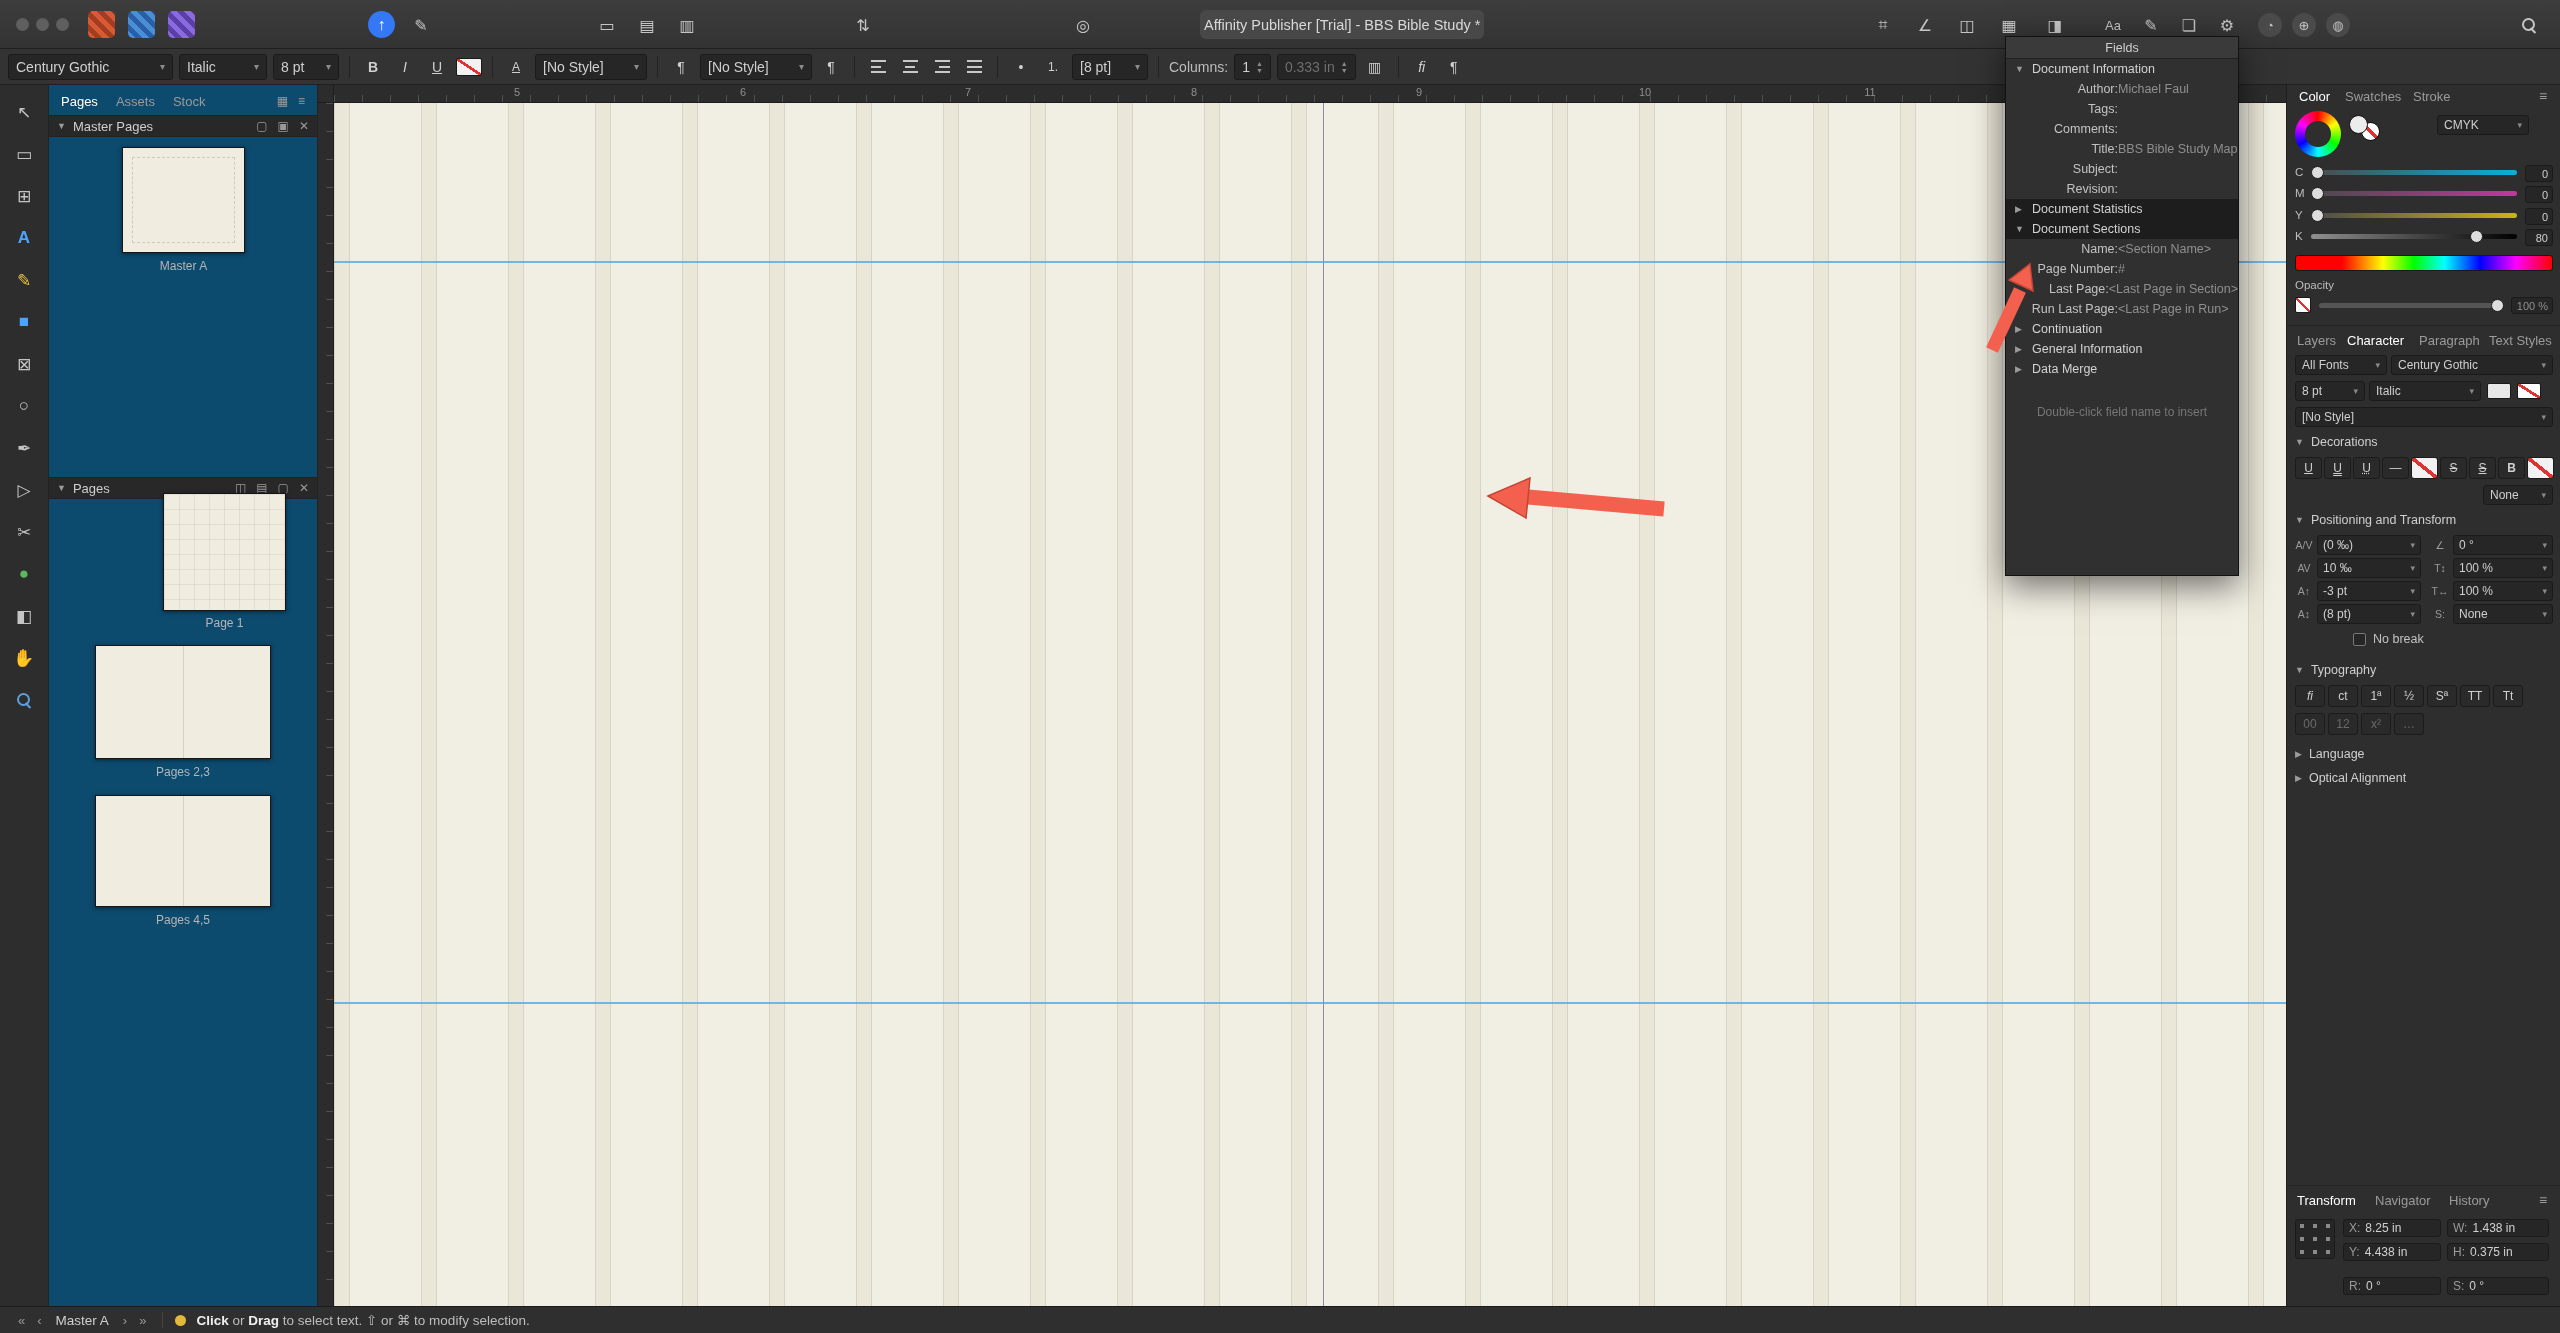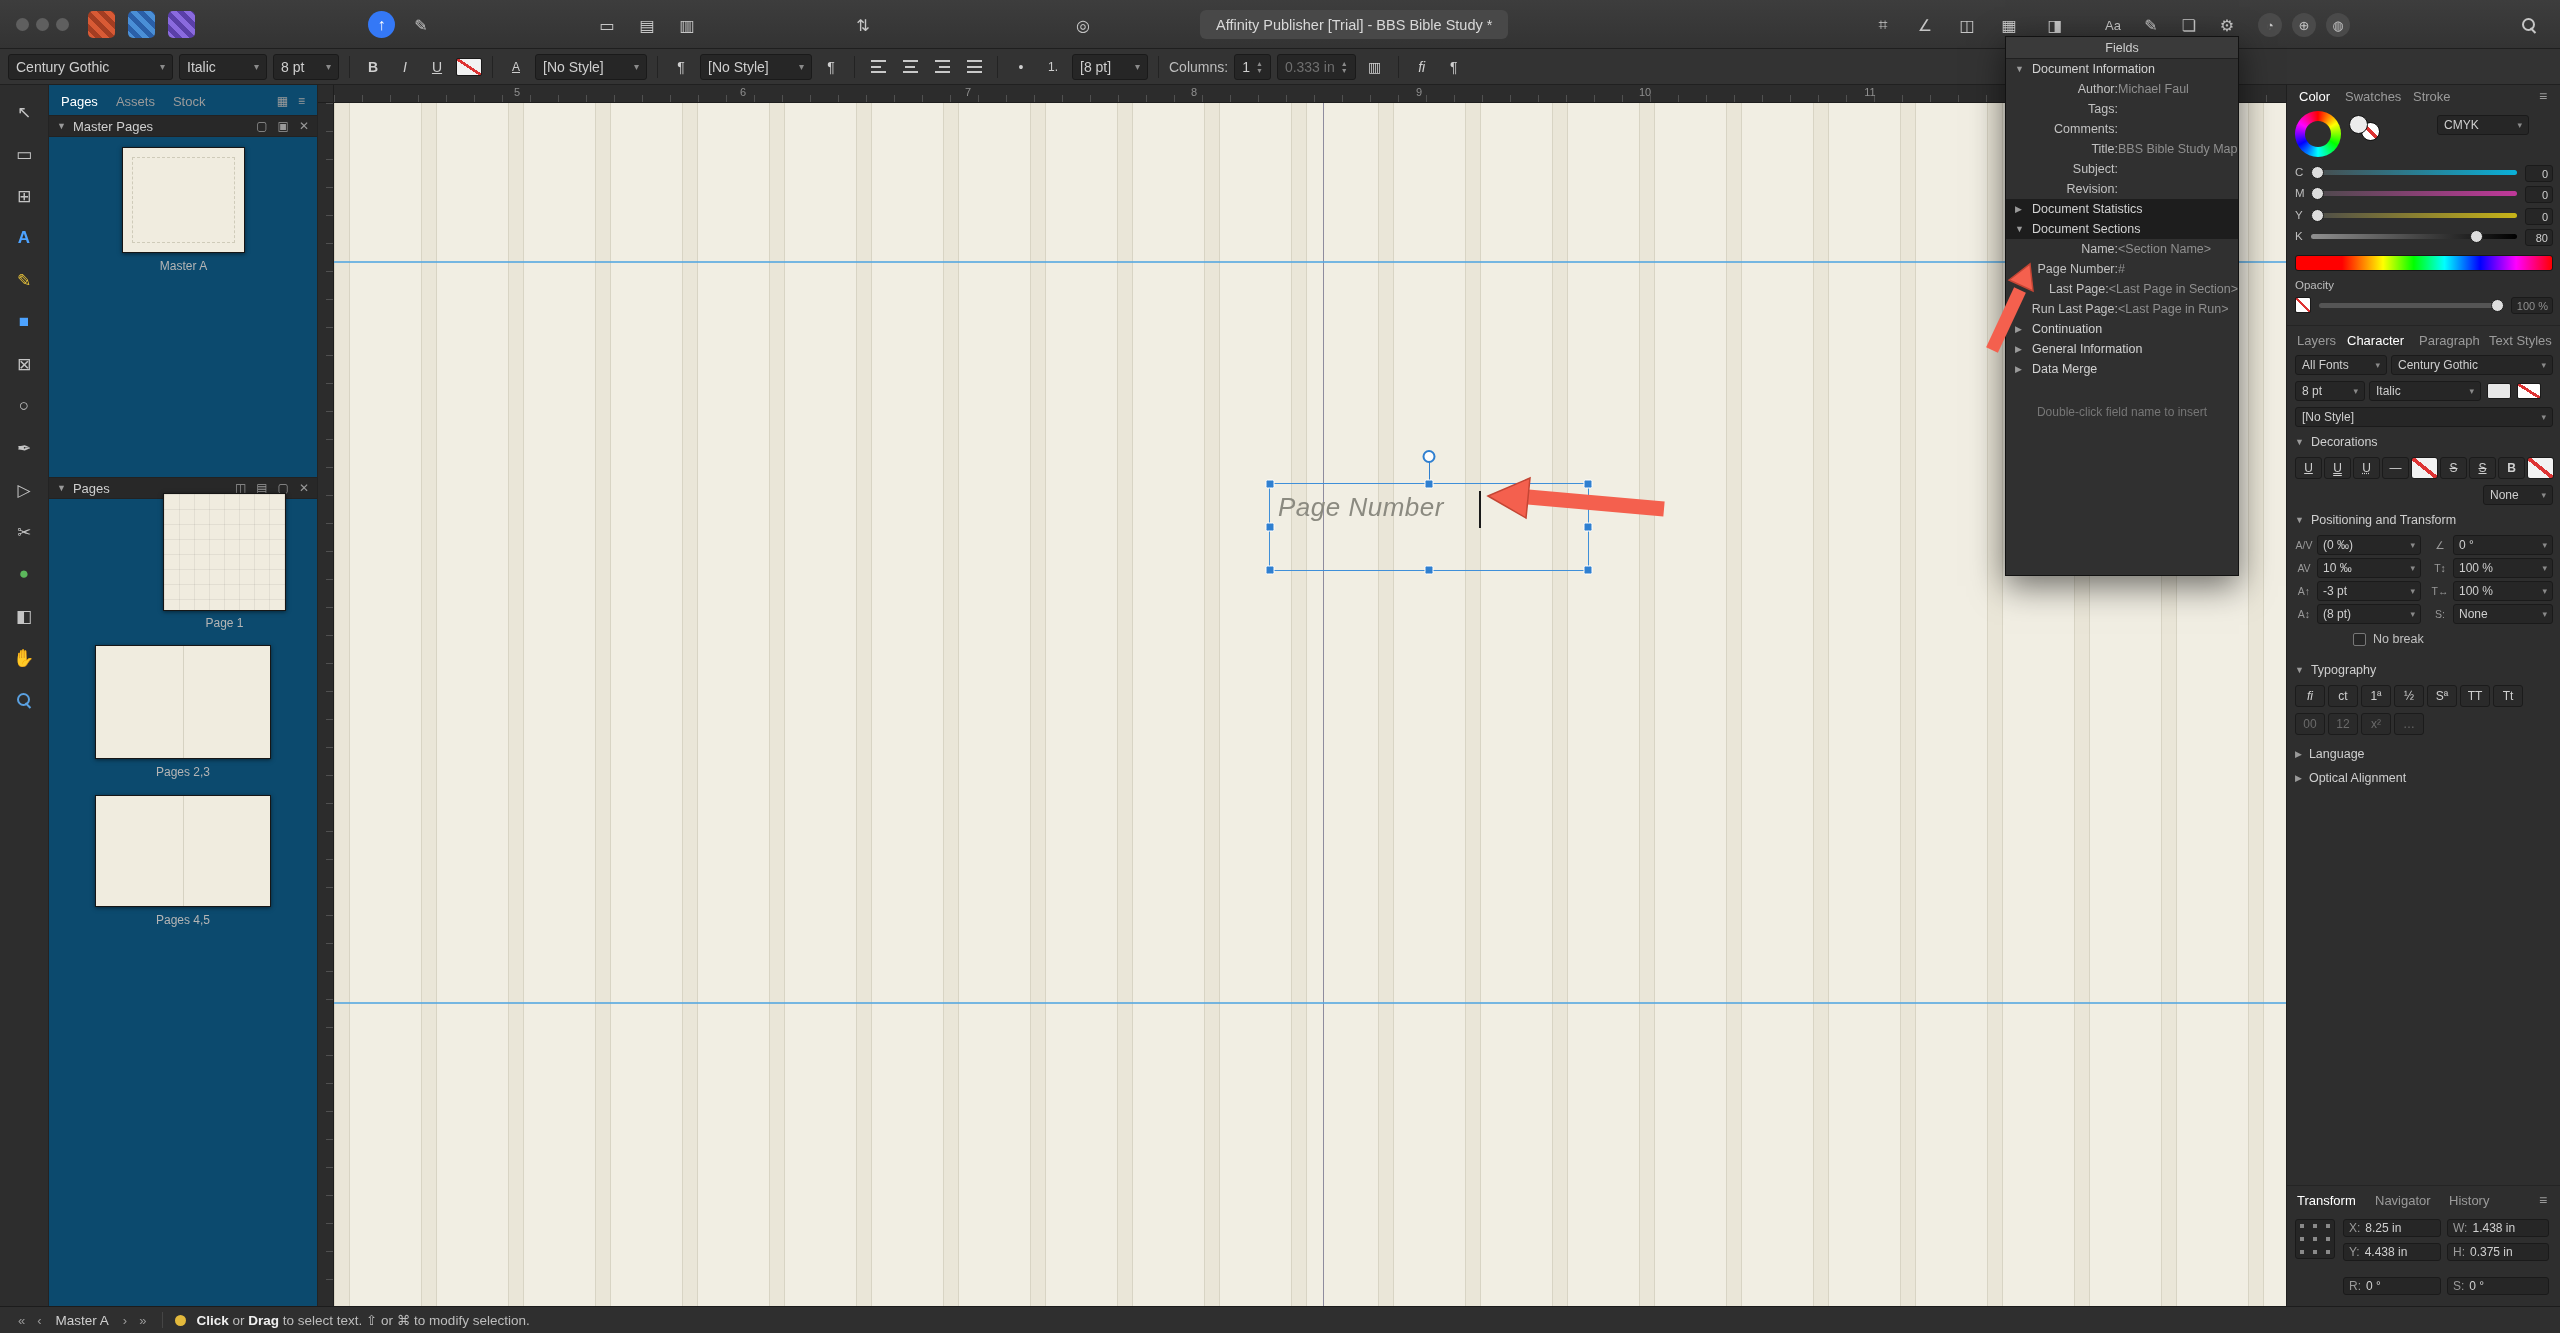--- a/index.html
+++ b/index.html
@@ -13,21 +13,21 @@
 .tldot{position:absolute;top:18px;width:13px;height:13px;border-radius:50%;background:#5f5f5f}
 .persona{position:absolute;top:11px;width:27px;height:27px;border-radius:5px}
 .p-pub{background:repeating-linear-gradient(45deg,#d85a35 0 5px,#a33d22 5px 10px)}
 .p-des{background:repeating-linear-gradient(45deg,#4a8fd6 0 5px,#2a5fa8 5px 10px)}
 .p-pho{background:repeating-linear-gradient(45deg,#8a6ade 0 5px,#5a3fa8 5px 10px)}
 .tbico{position:absolute;top:12px;width:26px;height:26px;display:flex;align-items:center;justify-content:center;
   color:#c6c6c6;font-size:16px;border-radius:4px}
 .tbico.round{background:#4a4a4a;border-radius:50%;width:24px;height:24px;font-size:13px}
 .bluecirc{background:#3478f6;border-radius:50%;color:#fff}
 .titlepill{position:absolute;left:1200px;top:10px;height:29px;background:#484848;border-radius:6px;
-  display:flex;align-items:center;padding:0 16px;font-size:14.5px;color:#d8d8d8;white-space:nowrap}
+  display:flex;align-items:center;padding:0 4px;font-size:14.5px;color:#d8d8d8;white-space:nowrap}
 .mag{position:relative;width:16px;height:16px;display:inline-block}
 .mag::before{content:"";position:absolute;left:1px;top:1px;width:9px;height:9px;border:2px solid currentColor;border-radius:50%}
 .mag::after{content:"";position:absolute;left:11px;top:10px;width:2px;height:7px;background:currentColor;transform:rotate(-45deg)}
 
 
 .ctxbar{position:absolute;left:0;top:49px;width:2560px;height:36px;background:#333;
   border-bottom:1px solid #202020;display:flex;align-items:center;padding:0 8px;gap:6px;z-index:9}
 .combo{height:26px;background:#262626;border:1px solid #1a1a1a;border-radius:3px;color:#cfcfcf;
   font-size:14px;display:flex;align-items:center;padding:0 7px;gap:8px}
 .combo::after{content:"▾";color:#8a8a8a;font-size:10px;margin-left:auto}
@@ -437,34 +437,20 @@
       </div>
     <div class="tlabel" style="left:46px;top:828px;width:176px">Pages 4,5</div>
   </div>
 
   <div class="canvas">
     <div class="page">
       <div class="spreadline" style="left:989px"></div>
       <div class="guide-h" style="top:158px"></div>
       <div class="guide-h" style="top:899px"></div>
 
-      <div class="tframe">
-        <span class="tftext">Page Number</span>
-        <span class="caret"></span>
-        <span class="rotline"></span>
-        <span class="rot"></span>
-        <span class="h" style="left:0;top:0"></span>
-        <span class="h" style="left:50%;top:0"></span>
-        <span class="h" style="left:100%;top:0"></span>
-        <span class="h" style="left:0;top:50%"></span>
-        <span class="h" style="left:100%;top:50%"></span>
-        <span class="h" style="left:0;top:100%"></span>
-        <span class="h" style="left:50%;top:100%"></span>
-        <span class="h" style="left:100%;top:100%"></span>
-      </div>
     </div>
     <div class="rcorner"></div>
     <div class="hruler">
       <span style="left:183px">5</span>
       <span style="left:409px">6</span>
       <span style="left:634px">7</span>
       <span style="left:860px">8</span>
       <span style="left:1085px">9</span>
       <span style="left:1311px">10</span>
       <span style="left:1536px">11</span>

